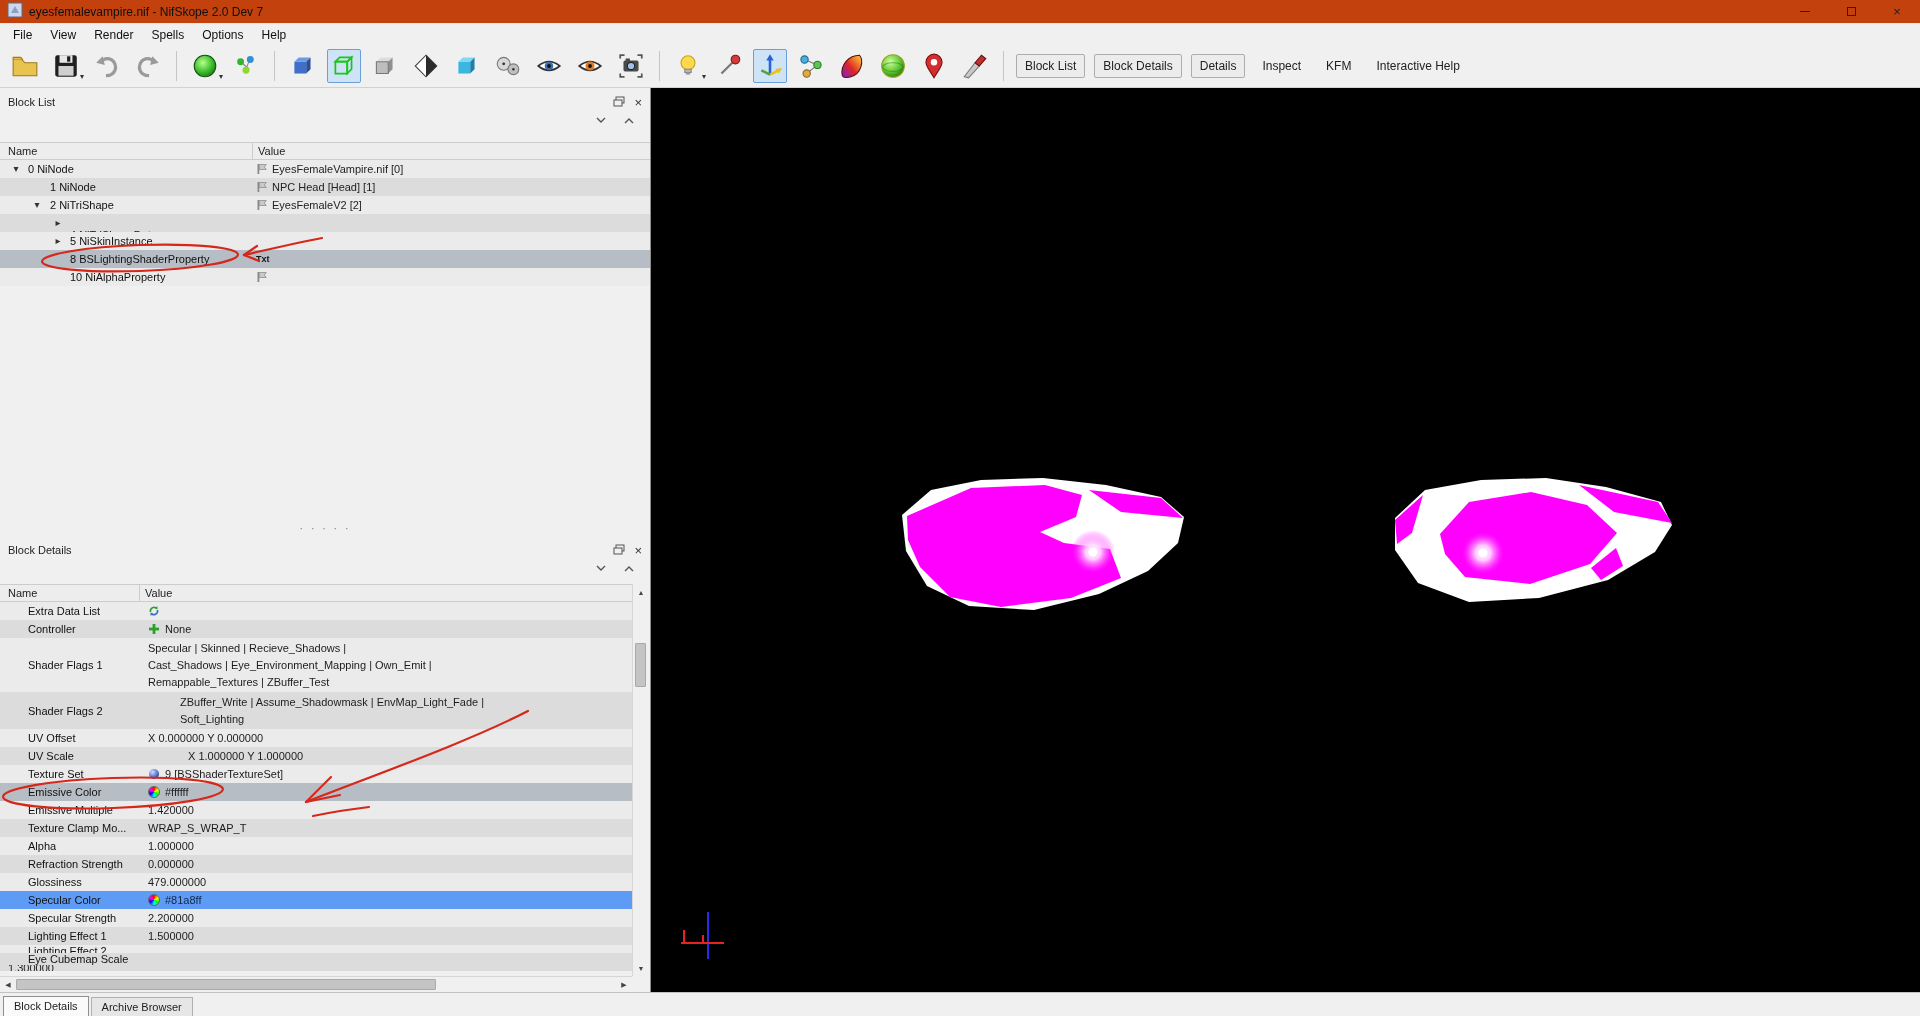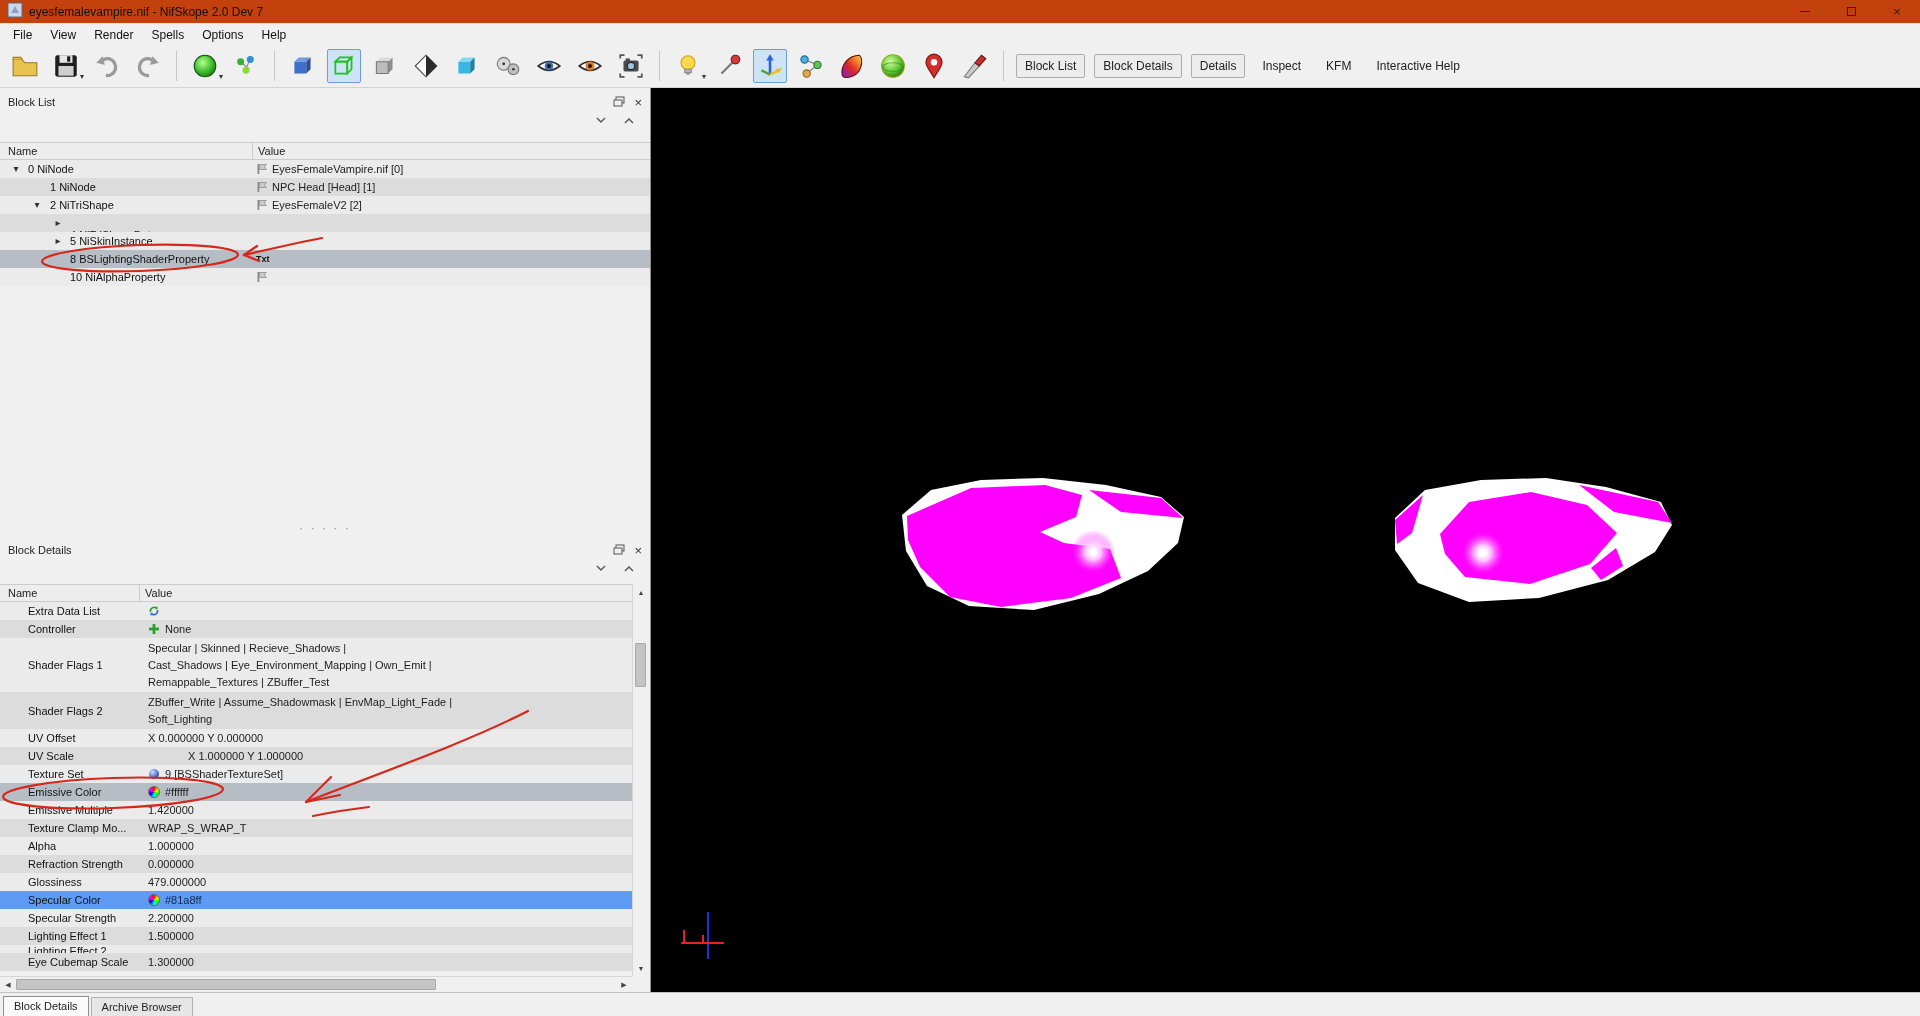--- a/index.html
+++ b/index.html
@@ -489,21 +489,21 @@
           </div>
         </div>
         <div class="bd-row" style="top: 36px; height: 54px;">
           <div class="bd-name">Shader Flags 1</div>
           <div class="bd-val">
             <span class="vtext">Specular | Skinned | Recieve_Shadows |
 Cast_Shadows | Eye_Environment_Mapping | Own_Emit |
 Remappable_Textures | ZBuffer_Test</span>
           </div>
         </div>
-        <div class="bd-row alt" style="top: 90px; height: 37px;">
+        <div class="bd-row alt" style="top: 90px; height: 37px; gap: 32px;">
           <div class="bd-name">Shader Flags 2</div>
           <div class="bd-val">
             <span class="vtext">ZBuffer_Write | Assume_Shadowmask | EnvMap_Light_Fade |
 Soft_Lighting</span>
           </div>
         </div>
         <div class="bd-row" style="top: 127px; height: 18px;">
           <div class="bd-name">UV Offset</div>
           <div class="bd-val">
             <span class="vtext">X 0.000000 Y 0.000000</span>
@@ -588,21 +588,21 @@
           <div class="bd-val">
             <span class="vtext">1.500000</span>
           </div>
         </div>
         <div class="bd-row" style="top: 343px; height: 18px; flex-direction: column;">
           <div class="bd-name">Lighting Effect 2</div>
           <div class="bd-val">
             <span class="vtext">10.000000</span>
           </div>
         </div>
-        <div class="bd-row alt" style="top: 351px; height: 18px;">
+        <div class="bd-row alt" style="top: 351px; height: 18px; flex-direction: column;">
           <div class="bd-name">Eye Cubemap Scale</div>
           <div class="bd-val">
             <span class="vtext">1.300000</span>
           </div>
         </div>
       </div>
 
     <div class="vscroll">
       <div class="sb-btn" style="top:0">▲</div>
       <div class="sb-thumb" style="left:2px;top:59px;width:11px;height:44px"></div>

